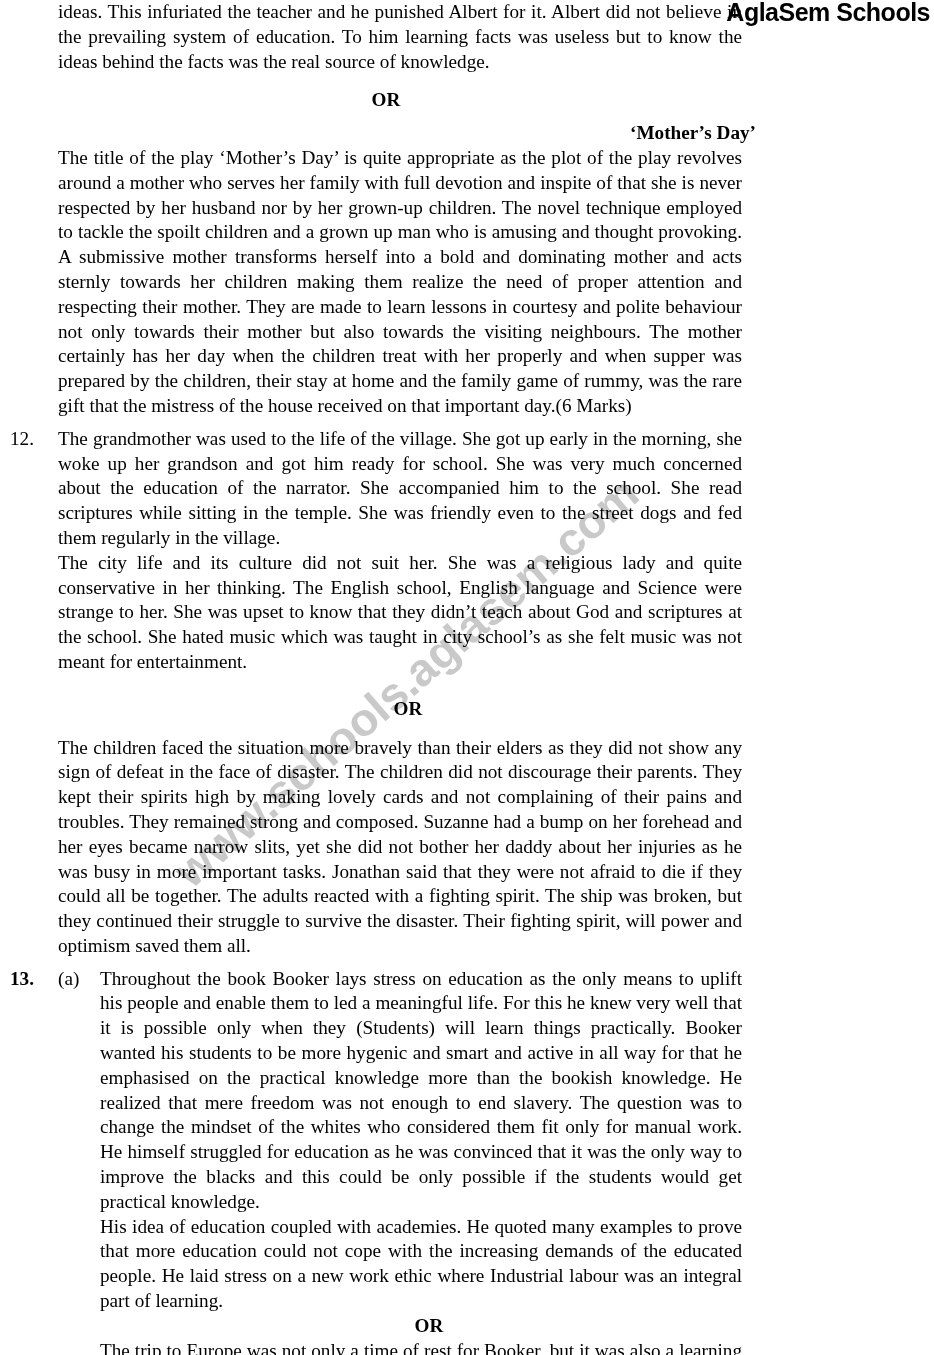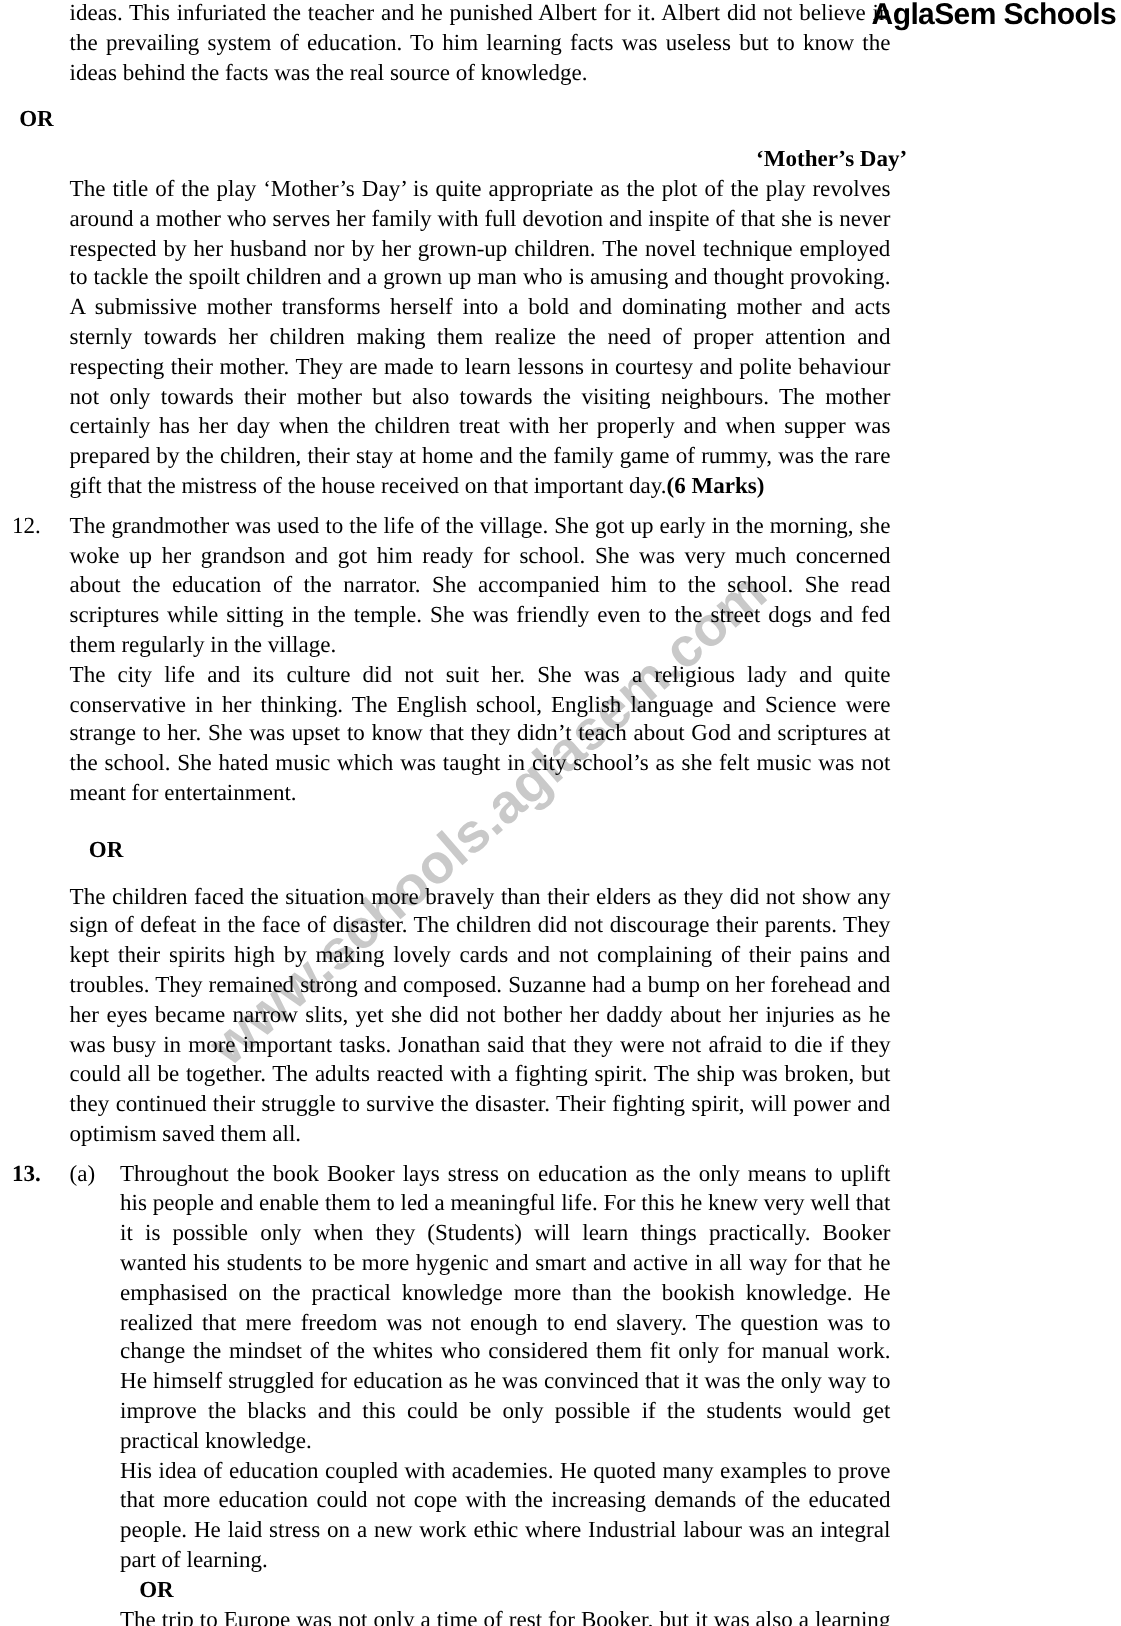--- a/index.html
+++ b/index.html
@@ -99,35 +99,36 @@
   }
   .sub-label {
     position: absolute;
     left: -42px;
     top: 0;
     font-size: 19.2px;
     line-height: 24.8px;
   }
 
   .or-line {
+    text-align: center;
     font-weight: bold;
     font-size: 19.2px;
     line-height: 24.8px;
     margin: 0;
     padding-left: 16px;
   }
   .sub-heading {
     text-align: right;
     font-weight: bold;
     font-size: 19.2px;
     line-height: 24.8px;
     margin: 0;
   }
   .marks {
-    font-weight: bold;
+    font-weight: normal;
     white-space: nowrap;
   }
   .gap-sm { height: 8px; }
   .gap-md { height: 14px; }
 </style>
 </head>
 <body>
 
 <div class="page">
 

